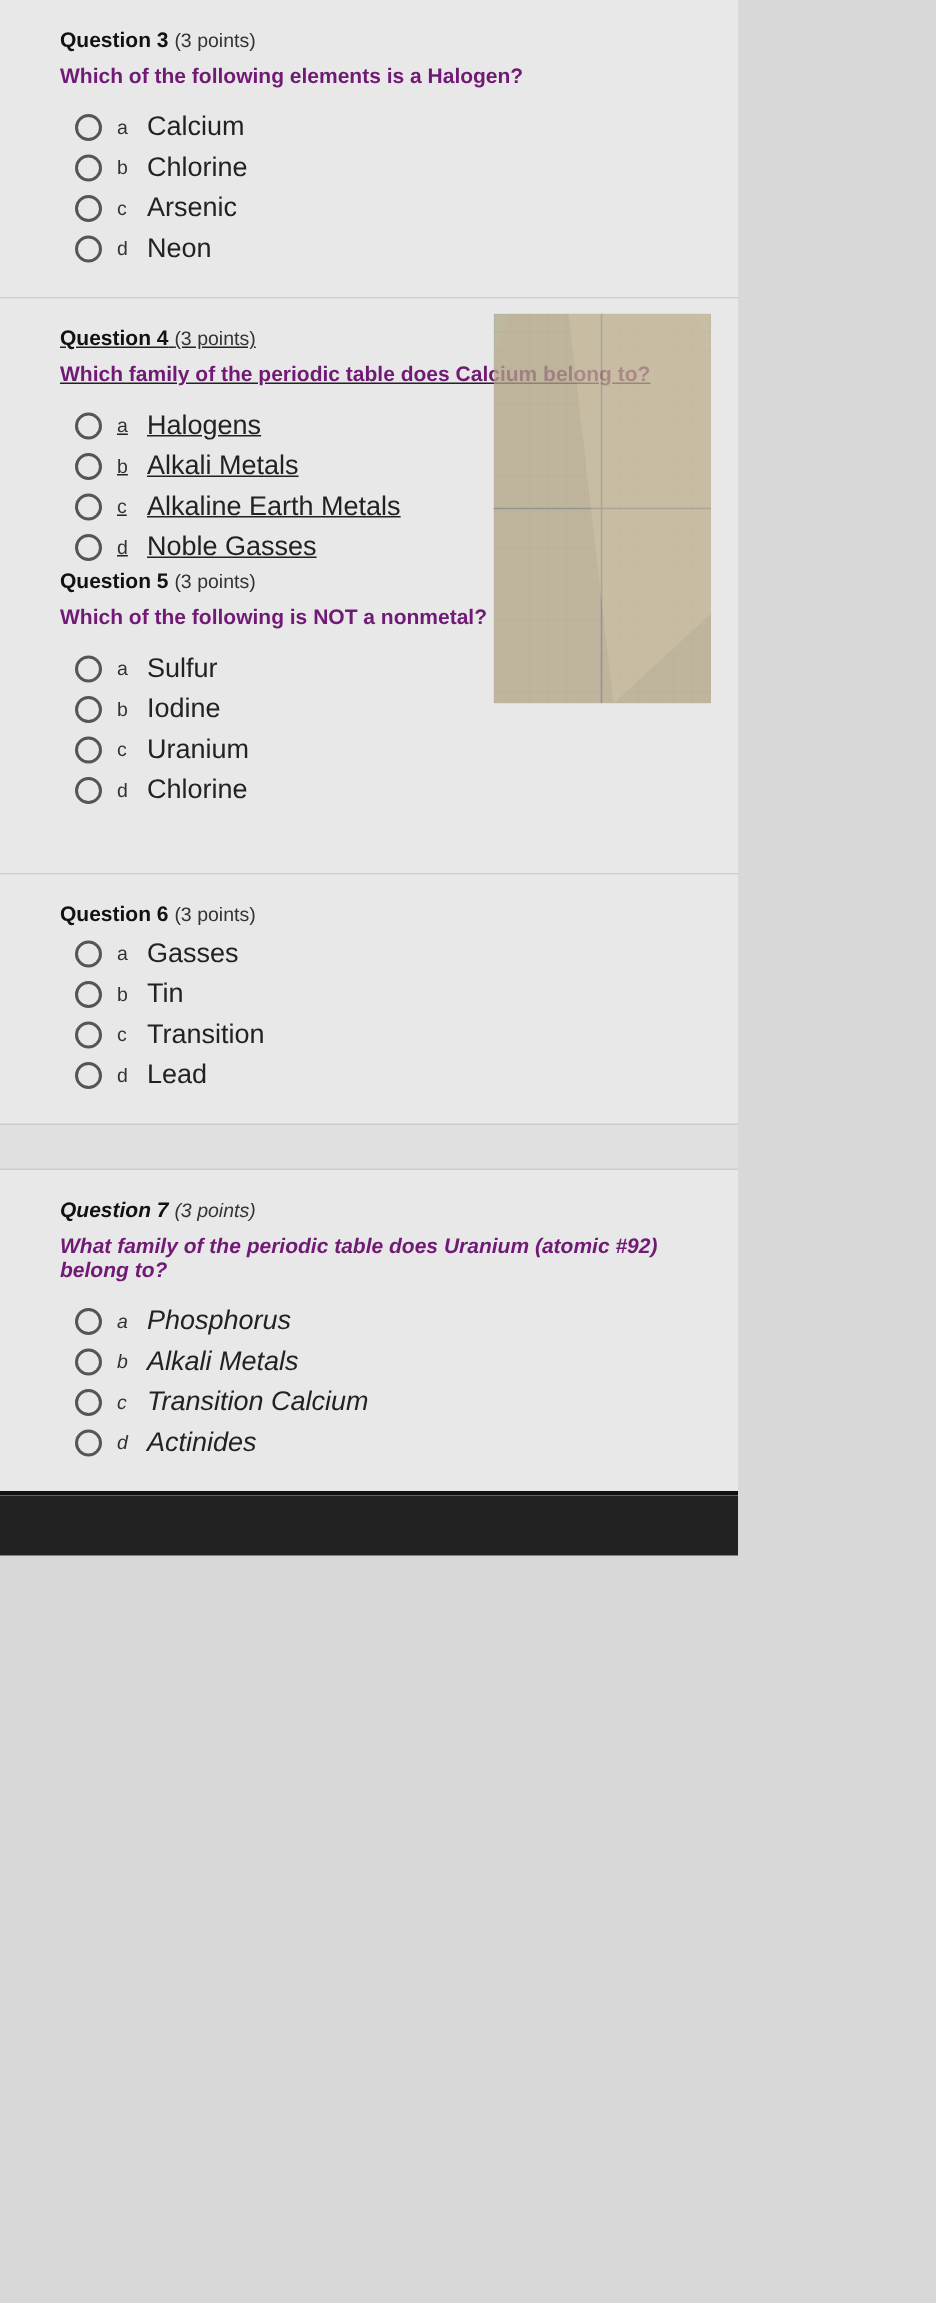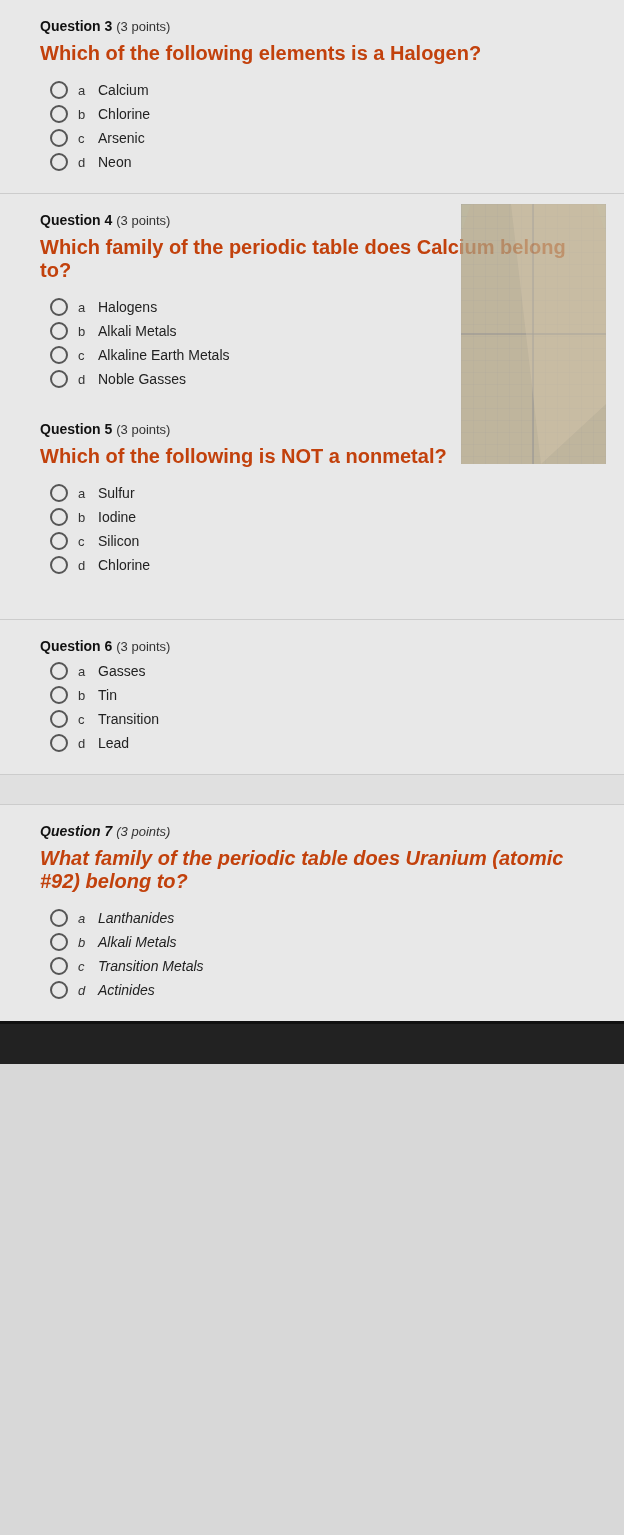--- a/index.html
+++ b/index.html
@@ -12,21 +12,21 @@
       width: 624px;
       min-height: 1535px;
       background-color: #d8d8d8;
       font-family: Arial, sans-serif;
       font-size: 14px;
       color: #222;
       position: relative;
     }
 
     .page-content {
-      width: 624px;
+      width: 492px;
       background-color: #e8e8e8;
       padding: 0;
     }
 
     .question-block {
       background-color: #e8e8e8;
       padding: 18px 40px 22px 40px;
       border-bottom: 1px solid #ccc;
       position: relative;
     }
@@ -38,24 +38,24 @@
       color: #111;
     }
 
     .question-title .points {
       font-weight: normal;
       font-size: 13px;
       color: #333;
     }
 
     .question-text {
-      font-size: 20px;
+      font-size: 14px;
       font-weight: bold;
       margin-bottom: 16px;
-      color: #c2410c;
+      color: #701a75;
     }
 
     .options {
       display: flex;
       flex-direction: column;
       gap: 6px;
       padding-left: 10px;
     }
 
     .option-row {
@@ -77,21 +77,21 @@
     }
 
     .option-letter {
       font-size: 13px;
       color: #333;
       width: 10px;
       flex-shrink: 0;
     }
 
     .option-label {
-      font-size: 14px;
+      font-size: 18px;
       color: #222;
     }
 
     .question-block-combined {
       background-color: #e8e8e8;
       padding: 18px 40px 22px 40px;
       border-bottom: 1px solid #ccc;
       position: relative;
       overflow: hidden;
     }
@@ -149,21 +149,21 @@
         <rect width="145" height="260" fill="url(#grid)"></rect>
 
         <polygon points="10,0 135,0 145,30 145,260 0,260 0,30" fill="rgba(180,160,130,0.5)"></polygon>
         <line x1="72" y1="0" x2="72" y2="260" stroke="#777" stroke-width="1"></line>
         <line x1="0" y1="130" x2="145" y2="130" stroke="#777" stroke-width="1"></line>
 
         <polygon points="50,0 145,0 145,200 80,260" fill="rgba(220,200,160,0.3)"></polygon>
       </svg>
     </div>
 
-    <div style="margin-bottom:33px;">
+    <div style="margin-bottom:4px;text-decoration:underline;">
       <div class="question-title">
         <span>Question 4</span>&nbsp;<span class="points">(3 points)</span>
       </div>
       <div class="question-text">Which family of the periodic table does Calcium belong to?</div>
       <div class="options">
         <div class="option-row">
           <span class="radio-circle"></span>
           <span class="option-letter">a</span>
           <span class="option-label">Halogens</span>
         </div>
@@ -197,21 +197,21 @@
           <span class="option-label">Sulfur</span>
         </div>
         <div class="option-row">
           <span class="radio-circle"></span>
           <span class="option-letter">b</span>
           <span class="option-label">Iodine</span>
         </div>
         <div class="option-row">
           <span class="radio-circle"></span>
           <span class="option-letter">c</span>
-          <span class="option-label">Silicon</span>
+          <span class="option-label">Uranium</span>
         </div>
         <div class="option-row">
           <span class="radio-circle"></span>
           <span class="option-letter">d</span>
           <span class="option-label">Chlorine</span>
         </div>
       </div>
     </div>
   </div>
 
@@ -247,31 +247,31 @@
 
   <div class="question-block" style="border-bottom: 3px solid #111; font-style: italic;">
     <div class="question-title">
       <span>Question 7</span>&nbsp;<span class="points">(3 points)</span>
     </div>
     <div class="question-text">What family of the periodic table does Uranium  (atomic #92) belong to?</div>
     <div class="options">
       <div class="option-row">
         <span class="radio-circle"></span>
         <span class="option-letter">a</span>
-        <span class="option-label">Lanthanides</span>
+        <span class="option-label">Phosphorus</span>
       </div>
       <div class="option-row">
         <span class="radio-circle"></span>
         <span class="option-letter">b</span>
         <span class="option-label">Alkali Metals</span>
       </div>
       <div class="option-row">
         <span class="radio-circle"></span>
         <span class="option-letter">c</span>
-        <span class="option-label">Transition Metals</span>
+        <span class="option-label">Transition Calcium</span>
       </div>
       <div class="option-row">
         <span class="radio-circle"></span>
         <span class="option-letter">d</span>
         <span class="option-label">Actinides</span>
       </div>
     </div>
   </div>
 
   <div class="bottom-bar"></div>

